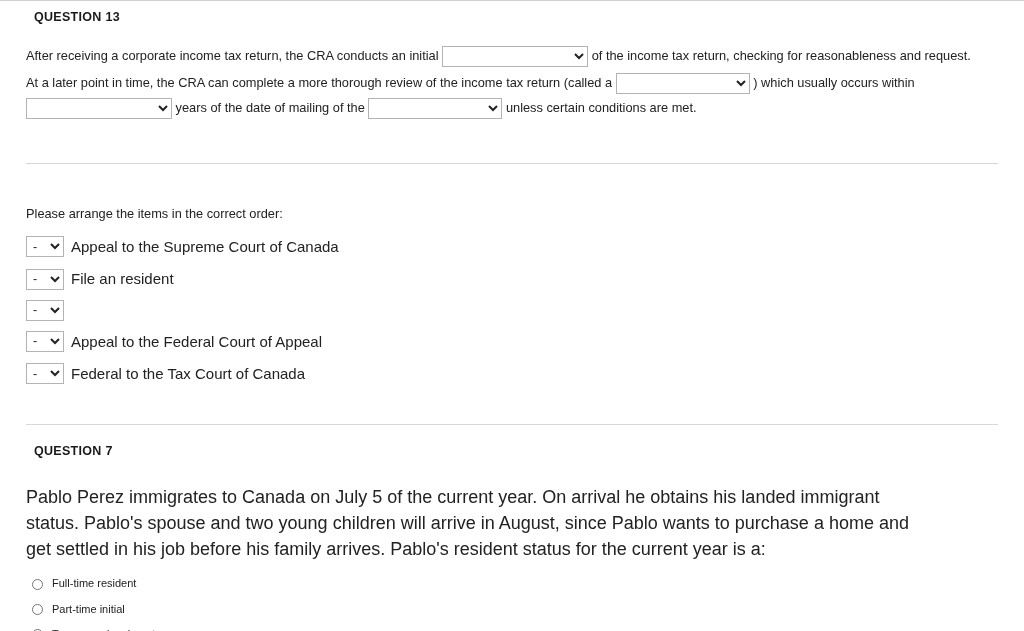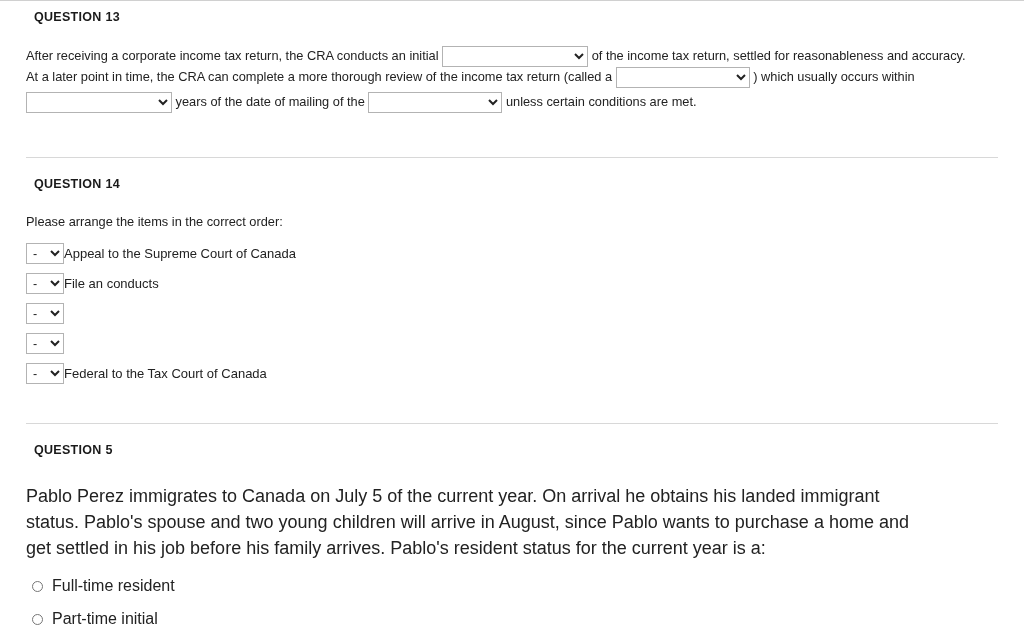--- a/index.html
+++ b/index.html
@@ -63,55 +63,56 @@
     box-sizing: border-box;
   }
   .dd-long { width: 146px; }
   .dd-med  { width: 134px; }
   .dd-years { width: 146px; }
   .dd-small { width: 38px; }
   .q13-line1, .q13-line2, .q13-line3 {
     white-space: nowrap;
   }
   .q13-line1 { margin-top: 0; }
-  .q13-line2 { }
+  .q13-line2 { margin-top: 6px; }
   .q13-line3 { margin-top: 4px; }
 
   .order-list {
     margin: 0;
     padding: 0;
     list-style: none;
   }
   .order-row {
     display: flex;
     align-items: center;
     margin-bottom: 9px;
   }
   .order-label {
-    font-size: 13px;
+    margin-left: 7px;
+    font-size: 15px;
     color: #222;
   }
   .radio-row {
     display: flex;
     align-items: center;
     margin-bottom: 8px;
   }
   .radio-circle {
     width: 11px;
     height: 11px;
     border: 1px solid #767676;
     border-radius: 50%;
     background: #fff;
     box-sizing: border-box;
     display: inline-block;
     margin-left: 6px;
   }
   .radio-label {
     margin-left: 9px;
-    font-size: 16px;
+    font-size: 11px;
     color: #222;
   }
   .q15-text {
     font-size: 18px;
     line-height: 1.45;
     max-width: 900px;
   }
 </style>
 </head>
 <body>
@@ -122,21 +123,21 @@
 
   <div class="question-block" style="padding-top:9px;">
     <div class="q-header">QUESTION 13</div>
 
     <div class="q-body" style="margin-top:22px;">
       <div class="q13-line1">
         <span>After receiving a corporate income tax return, the CRA conducts an initial</span>
         <select class="dd dd-long">
           <option></option>
         </select>
-        <span>of the income tax return, settled for reasonableness and accuracy.</span>
+        <span>of the income tax return, checking for reasonableness and request.</span>
       </div>
 
       <div class="q13-line2">
         <span>At a later point in time, the CRA can complete a more thorough review of the income tax return (called a</span>
         <select class="dd dd-med">
           <option></option>
         </select>
         <span>) which usually occurs within</span>
       </div>
 
@@ -150,63 +151,63 @@
         </select>
         <span>unless certain conditions are met.</span>
       </div>
     </div>
   </div>
 
   <div style="height:44px;"></div>
   <hr class="divider">
 
   <div class="question-block" style="padding-top:19px;">
-    <div class="q-header">QUESTION 14</div>
 
     <div class="q-body" style="margin-top:21px;">
       <div style="margin-bottom:11px;">Please arrange the items in the correct order:</div>
 
       <ul class="order-list">
         <li class="order-row">
           <select class="dd dd-small">
             <option>-</option>
           </select>
           <span class="order-label">Appeal to the Supreme Court of Canada</span>
         </li>
         <li class="order-row">
           <select class="dd dd-small">
             <option>-</option>
           </select>
-          <span class="order-label">File an conducts</span>
-        </li>
-        <li class="order-row">
-          <select class="dd dd-small">
-            <option>-</option>
-          </select>
-        </li>
-        <li class="order-row">
-          <select class="dd dd-small">
-            <option>-</option>
-          </select>
+          <span class="order-label">File an resident</span>
+        </li>
+        <li class="order-row">
+          <select class="dd dd-small">
+            <option>-</option>
+          </select>
+        </li>
+        <li class="order-row">
+          <select class="dd dd-small">
+            <option>-</option>
+          </select>
+          <span class="order-label">Appeal to the Federal Court of Appeal</span>
         </li>
         <li class="order-row">
           <select class="dd dd-small">
             <option>-</option>
           </select>
           <span class="order-label">Federal to the Tax Court of Canada</span>
         </li>
       </ul>
     </div>
   </div>
 
   <div style="height:30px;"></div>
   <hr class="divider">
 
   <div class="question-block" style="padding-top:19px;">
-    <div class="q-header">QUESTION 5</div>
+    <div class="q-header">QUESTION 7</div>
 
     <div class="q-body" style="margin-top:26px;">
       <div class="q15-text">Pablo Perez immigrates to Canada on July 5 of the current year. On arrival he obtains his landed immigrant status. Pablo's spouse and two young children will arrive in August, since Pablo wants to purchase a home and get settled in his job before his family arrives. Pablo's resident status for the current year is a:</div>
 
       <div style="height:13px;"></div>
 
       <div class="radio-row">
         <span class="radio-circle"></span>
         <span class="radio-label">Full-time resident</span>
       </div>

